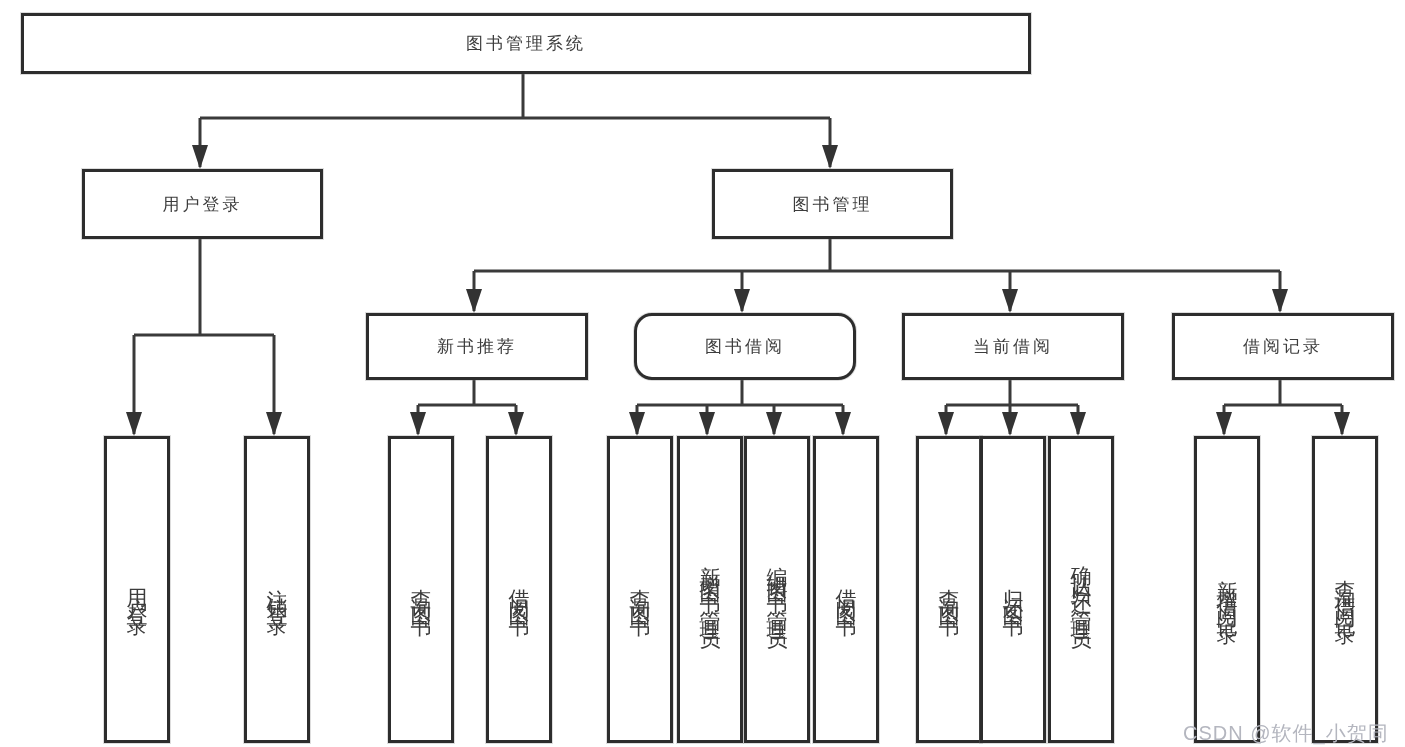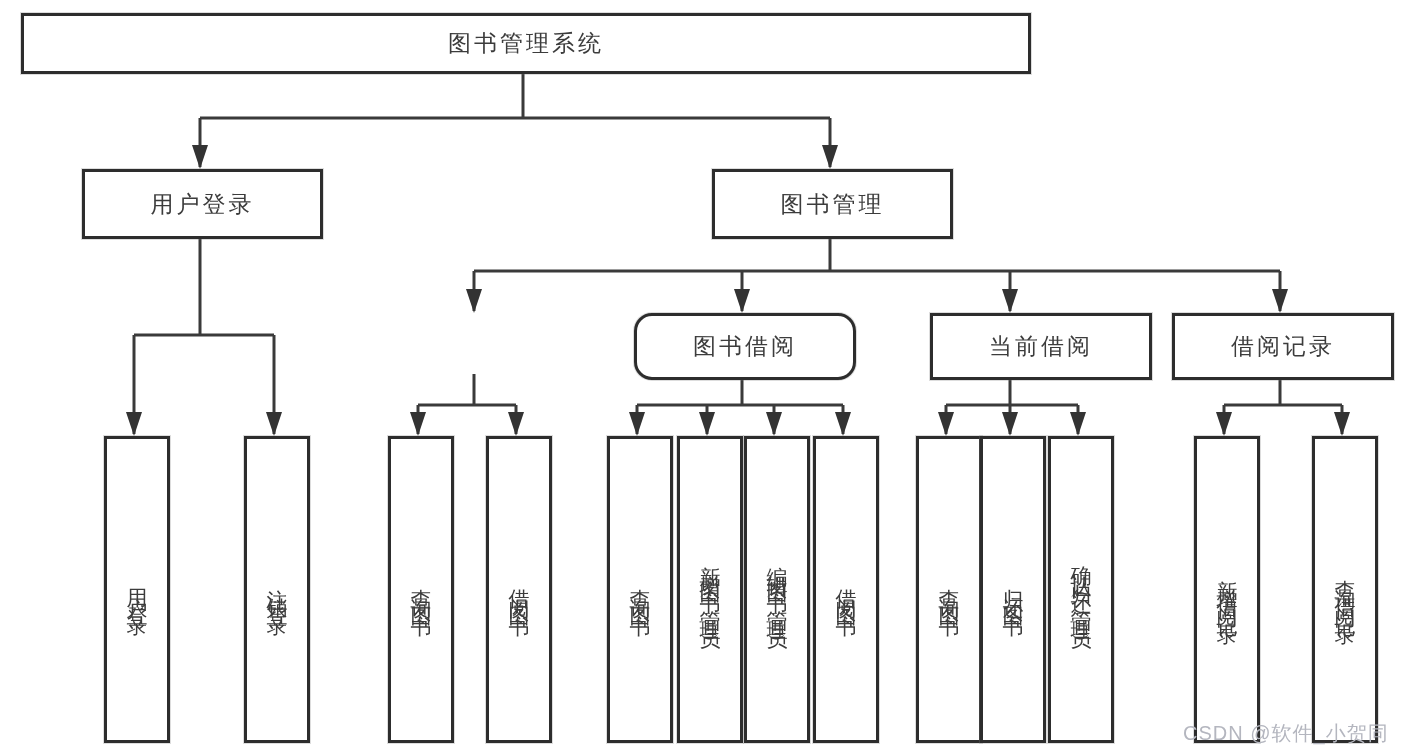--- a/index.html
+++ b/index.html
@@ -20,21 +20,21 @@
   .node {
     position: absolute;
     z-index: 2;
     background: #ffffff;
     border: 3px solid #2d2d2d;
     box-shadow: 0 0 0 1px rgba(120,120,120,0.25);
     display: flex;
     align-items: center;
     justify-content: center;
     color: #3c3c3c;
-    font-size: 23px;
+    font-size: 17px;
     letter-spacing: 3px;
     text-align: center;
     white-space: nowrap;
   }
   .vnode {
     writing-mode: vertical-rl;
     text-orientation: mixed;
     font-size: 21px;
     letter-spacing: 9px;
     white-space: normal;
@@ -95,22 +95,23 @@
       <line x1="1224" y1="405" x2="1224" y2="434" marker-end="url(#ah)"></line>
       <line x1="1342" y1="405" x2="1342" y2="434" marker-end="url(#ah)"></line>
     </g>
   </svg>
 
   <div class="node" style="left:21px;top:13px;width:1004px;height:55px;">图书管理系统</div>
 
   <div class="node" style="left:82px;top:169px;width:235px;height:64px;">用户登录</div>
   <div class="node" style="left:712px;top:169px;width:235px;height:64px;">图书管理</div>
 
+  <div class="node" style="left:366px;top:313px;width:216px;height:61px;">新书推荐</div>
   <div class="node" style="left:634px;top:313px;width:216px;height:61px;border-radius:18px;">图书借阅</div>
-  <div class="node" style="left:902px;top:313px;width:216px;height:61px;margin-left:28px;">当前借阅</div>
+  <div class="node" style="left:902px;top:313px;width:216px;height:61px;">当前借阅</div>
   <div class="node" style="left:1172px;top:313px;width:216px;height:61px;">借阅记录</div>
 
   <div class="node vnode" style="left:104px;top:436px;width:60px;height:301px;">用户登录</div>
   <div class="node vnode" style="left:244px;top:436px;width:60px;height:301px;">注销登录</div>
   <div class="node vnode" style="left:388px;top:436px;width:60px;height:301px;">查询图书</div>
   <div class="node vnode" style="left:486px;top:436px;width:60px;height:301px;">借阅图书</div>
   <div class="node vnode" style="left:607px;top:436px;width:60px;height:301px;">查询图书</div>
   <div class="node vnode" style="left:677px;top:436px;width:60px;height:301px;">新增图书（管理员）</div>
   <div class="node vnode" style="left:744px;top:436px;width:60px;height:301px;">编辑图书（管理员）</div>
   <div class="node vnode" style="left:813px;top:436px;width:60px;height:301px;">借阅图书</div>

